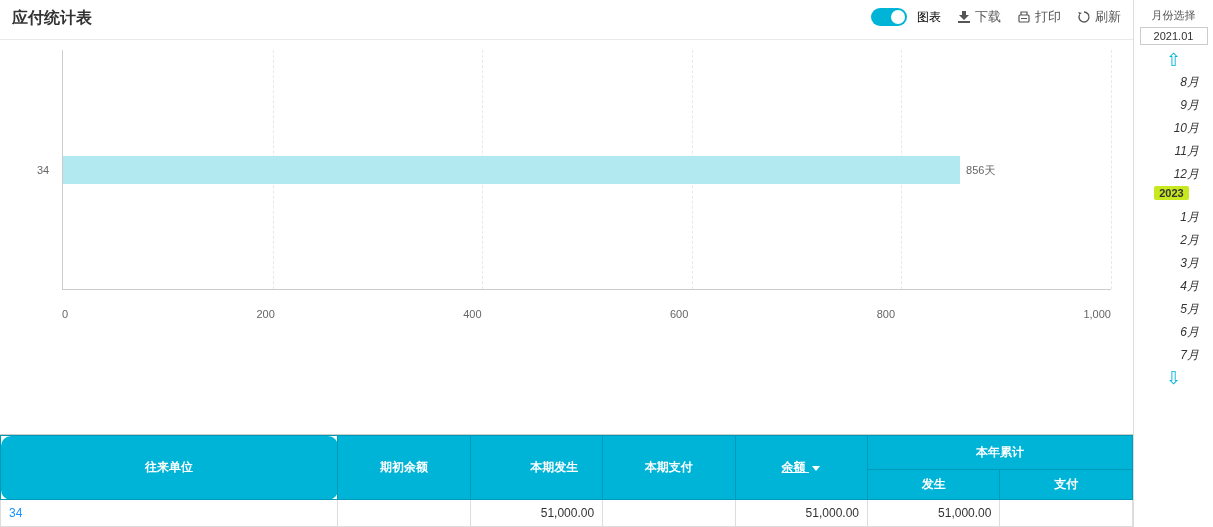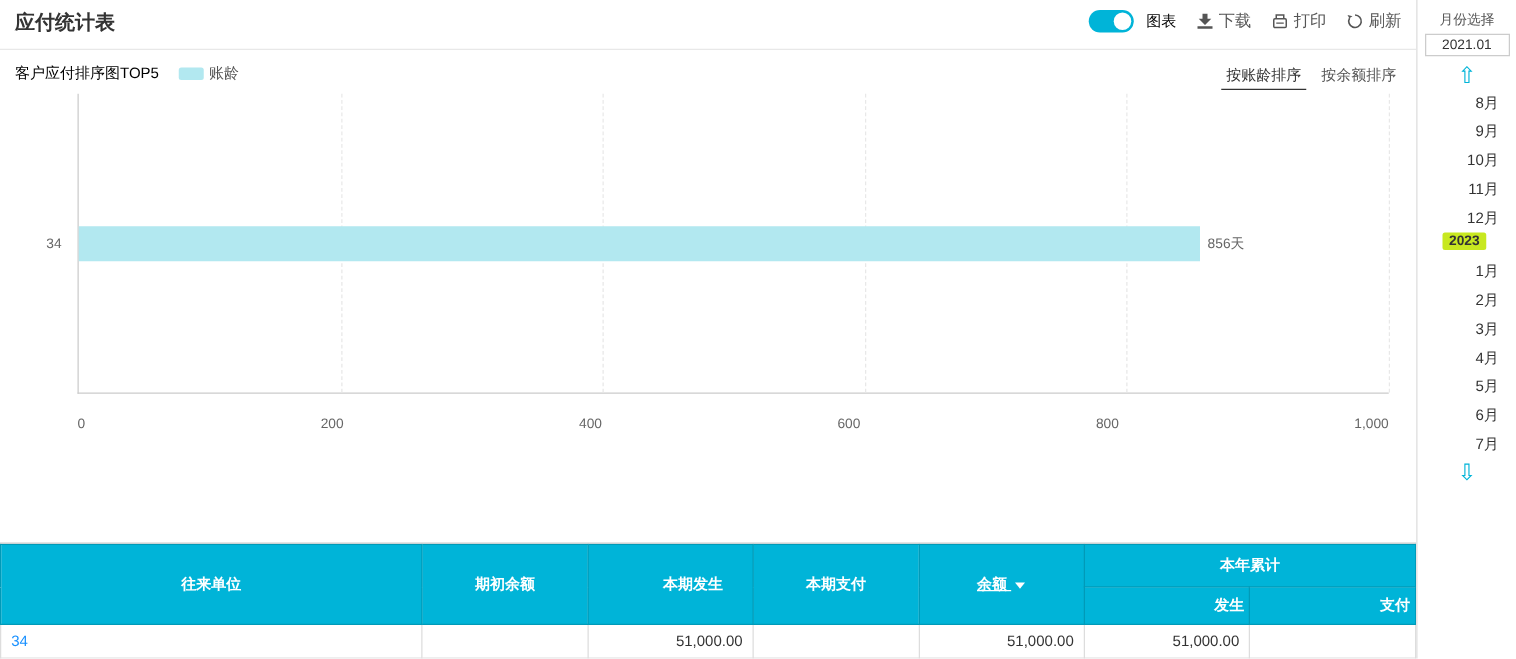--- a/index.html
+++ b/index.html
@@ -35,40 +35,40 @@
     .x-label { font-size: 11px; color: #666; }
 
     
     .grid-line { position: absolute; top: 0; bottom: 0; border-left: 1px dashed #e8e8e8; }
 
     
     .table-section { border-top: 1px solid #ccc; }
     .table-wrapper { overflow: hidden; }
     table { width: 100%; border-collapse: collapse; }
     .table-header-row th { background: #00b4d8; color: #fff; text-align: center; padding: 8px 4px; font-size: 12px; border: 1px solid #009ab8; }
-    .table-header-row th.col-company { width: 280px; }
+    .table-header-row th.col-company { width: 280px; border-radius: 10px; }
     .table-header-row th.col-opening { width: 110px; }
     .table-header-row th.col-occurred { width: 110px; padding-left: 40px; }
     .table-header-row th.col-paid { width: 110px; }
     .table-header-row th.col-balance { width: 110px; text-decoration: underline; }
     .table-header-row th.col-ytd { width: 220px; }
-    .table-subheader-row th { background: #00b4d8; color: #fff; text-align: right; padding: 6px 4px; font-size: 12px; border: 1px solid #009ab8; width: 110px; }
+    .table-subheader-row th { background: #00b4d8; color: #fff; text-align: center; padding: 6px 4px; font-size: 12px; border: 1px solid #009ab8; width: 110px; }
     .table-data-row td { text-align: right; padding: 6px 8px; font-size: 12px; border: 1px solid #ddd; color: #333; }
     .table-data-row td.col-company { text-align: left; }
     .table-data-row td a { color: #1890ff; text-decoration: none; }
 
     
     .sidebar { width: 80px; border-left: 1px solid #ddd; display: flex; flex-direction: column; align-items: center; background: #fff; padding-top: 4px; }
     .sidebar-header { font-size: 11px; color: #555; padding: 4px 0; text-align: center; }
     .sidebar-year-input { width: 68px; font-size: 11px; border: 1px solid #ccc; padding: 2px 4px; text-align: center; color: #333; margin-bottom: 4px; }
     .sidebar-nav-btn { cursor: pointer; color: #00b4d8; font-size: 18px; line-height: 1; margin: 2px 0; }
 
     .sidebar-months-container { display: flex; flex-direction: column; align-items: center; width: 100%; }
     .month-row { display: flex; align-items: center; width: 100%; justify-content: flex-end; padding-right: 8px; }
-    .month-text { font-size: 12px; color: #333; cursor: pointer; padding: 3px 6px; }
+    .month-text { font-size: 12px; color: #333; cursor: pointer; padding: 3px 6px; font-style: italic; }
   </style>
 </head>
 <body>
 
 <div class="main-container">
   <div class="content-area">
 
     <div class="header">
       <div class="header-title">应付统计表</div>
       <div class="header-actions">
@@ -97,32 +97,21 @@
           <svg width="14" height="14" viewBox="0 0 14 14">
               <path d="M7 2a5 5 0 1 1-4.33 2.5" fill="none" stroke="#555" stroke-width="1.3"></path>
               <path d="M1 2l1.5 2.5L5 3" fill="#555"></path>
             </svg>
           <span>刷新</span>
         </div>
       </div>
     </div>
 
     <div class="chart-section">
-      <div class="chart-legend">
-        <span>客户应付排序图TOP5</span>
-        <div class="legend-item">
-          <div class="legend-color"></div>
-          <span>账龄</span>
-        </div>
-      </div>
-
-      <div class="sort-buttons">
-        <span class="sort-btn active">按账龄排序</span>
-        <span class="sort-btn">按余额排序</span>
-      </div>
+
 
       <div class="chart-container">
         <div class="chart-plot">
 
           <div class="grid-line" style="left: 20%;"></div>
           <div class="grid-line" style="left: 40%;"></div>
           <div class="grid-line" style="left: 60%;"></div>
           <div class="grid-line" style="left: 80%;"></div>
           <div class="grid-line" style="left: 100%;"></div>
 

